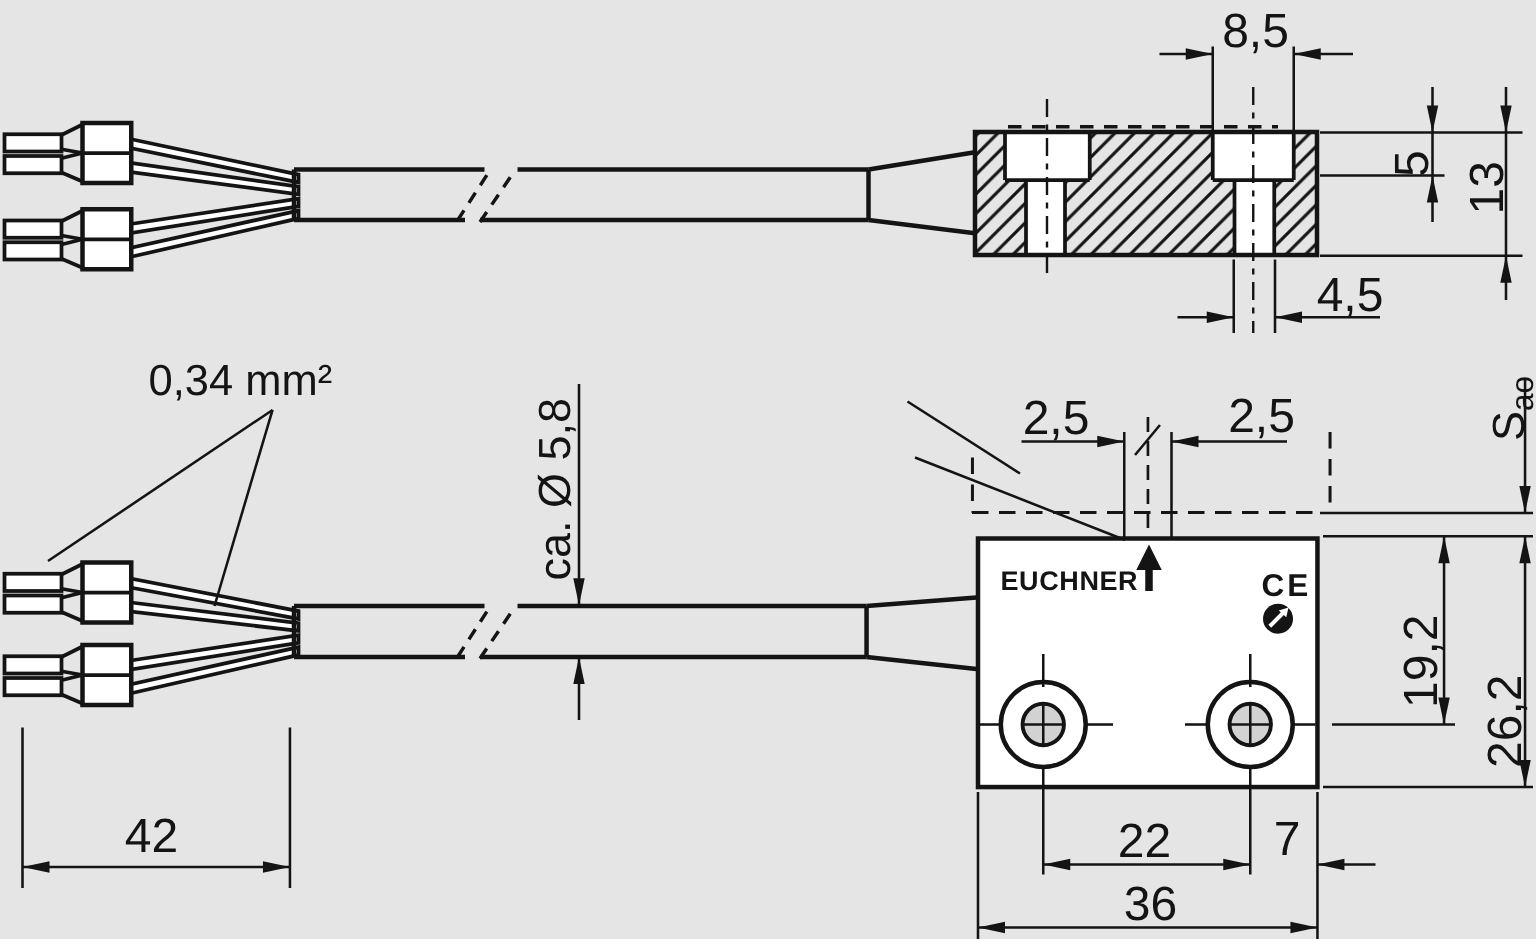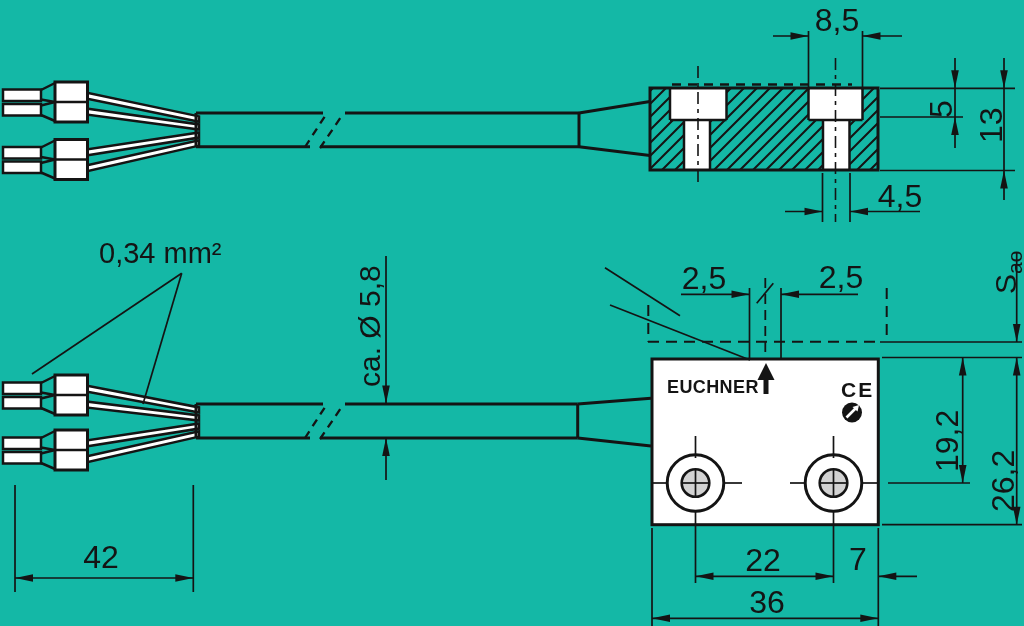--- a/index.html
+++ b/index.html
@@ -1,16 +1,16 @@
 <!DOCTYPE html>
 <html><head>
 <meta charset="utf-8">
 <style>
   html,body{margin:0;padding:0;background:#ffffff;}
-  .stage{position:relative;width:1024px;height:626px;background:#14b8a6;overflow:hidden;}
+  .stage{position:relative;width:1024px;height:626px;background:#e5e5e5;overflow:hidden;}
   svg{display:block;}
   text{font-family:"Liberation Sans","DejaVu Sans",sans-serif;fill:#141414;}
   .dimtxt{font-size:32px;}
   .small{font-size:30px;}
   .logo{font-size:18px;font-weight:bold;letter-spacing:.4px;}
   .ce{font-size:21px;font-weight:bold;letter-spacing:2px;}
   .outline{stroke:#141414;stroke-width:3;fill:none;}
   .outline2{stroke:#141414;stroke-width:2.5;fill:none;}
   .thin{stroke:#141414;stroke-width:1.7;fill:none;}
   .arrow{fill:#141414;stroke:none;}

